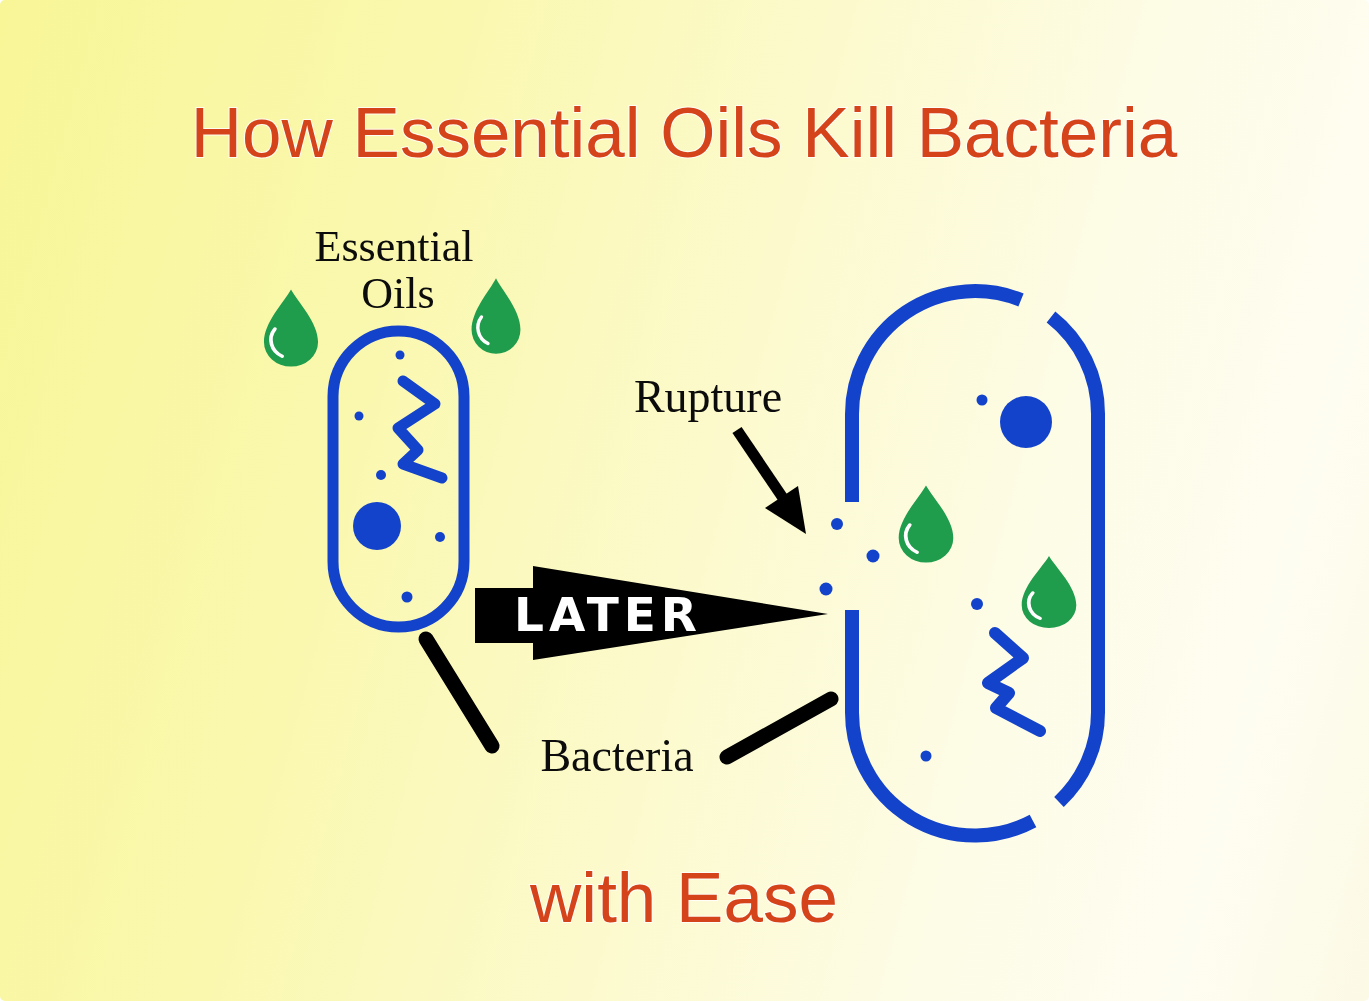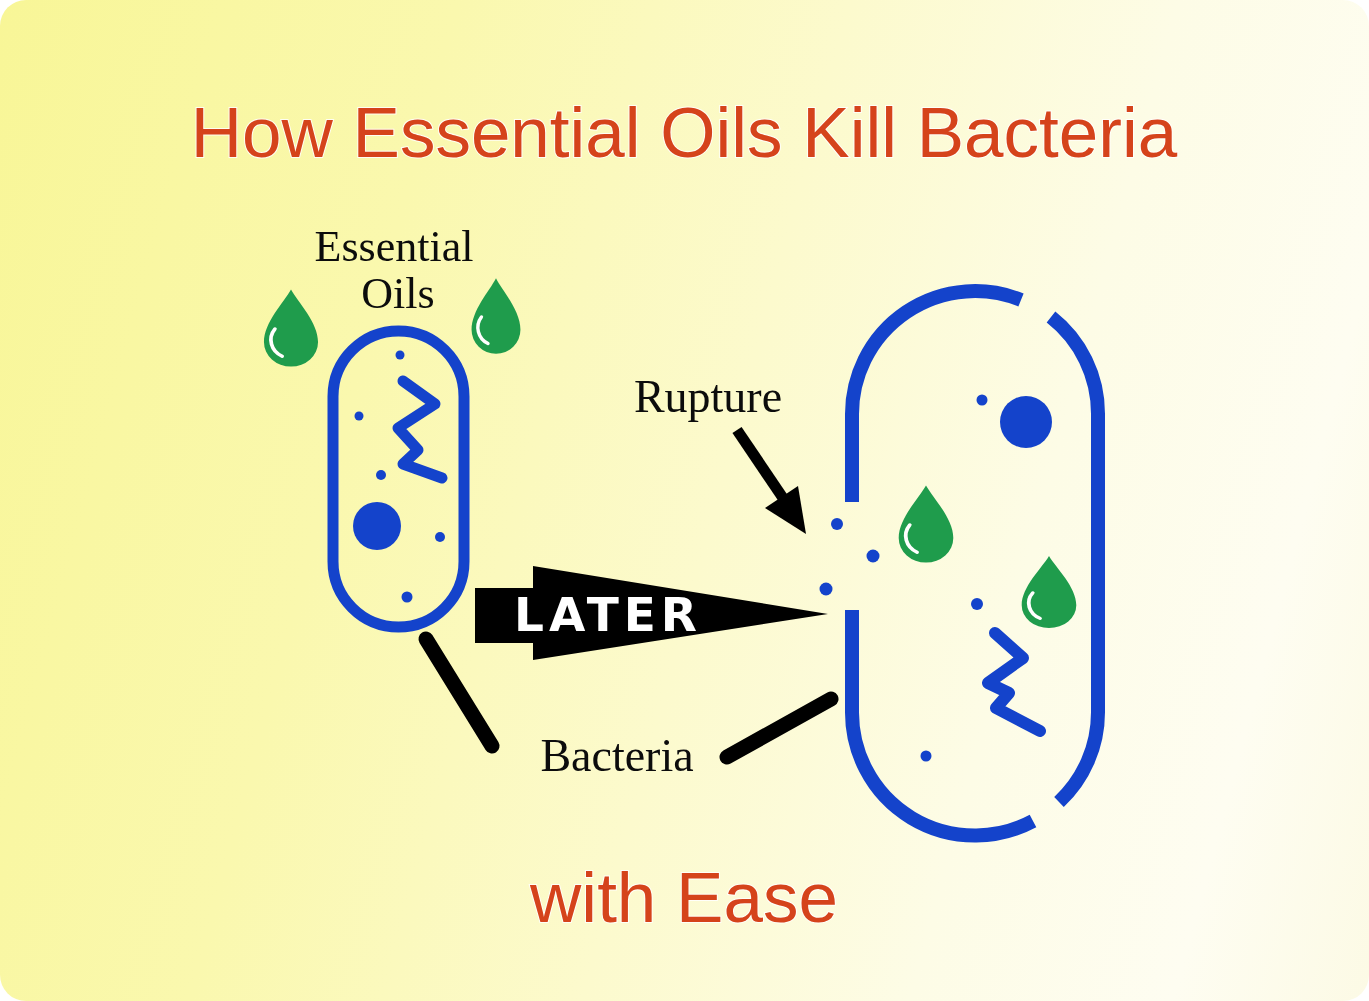--- a/index.html
+++ b/index.html
@@ -7,21 +7,21 @@
     padding: 0;
     background: #ffffff;
     width: 1369px;
     height: 1001px;
     overflow: hidden;
   }
   .card {
     position: relative;
     width: 1369px;
     height: 1001px;
-    border-radius: 26px;
+    border-radius: 5px;
     background: linear-gradient(105deg,
       #f8f697 0%, #faf8ae 28%, #fcfacd 52%,
       #fdfce6 72%, #fefdf1 88%, #fcfae5 100%);
     overflow: hidden;
   }
   svg.canvas { position: absolute; left: 0; top: 0; }
 
   
   .t-heading {
     font-family: "Liberation Sans", sans-serif;

